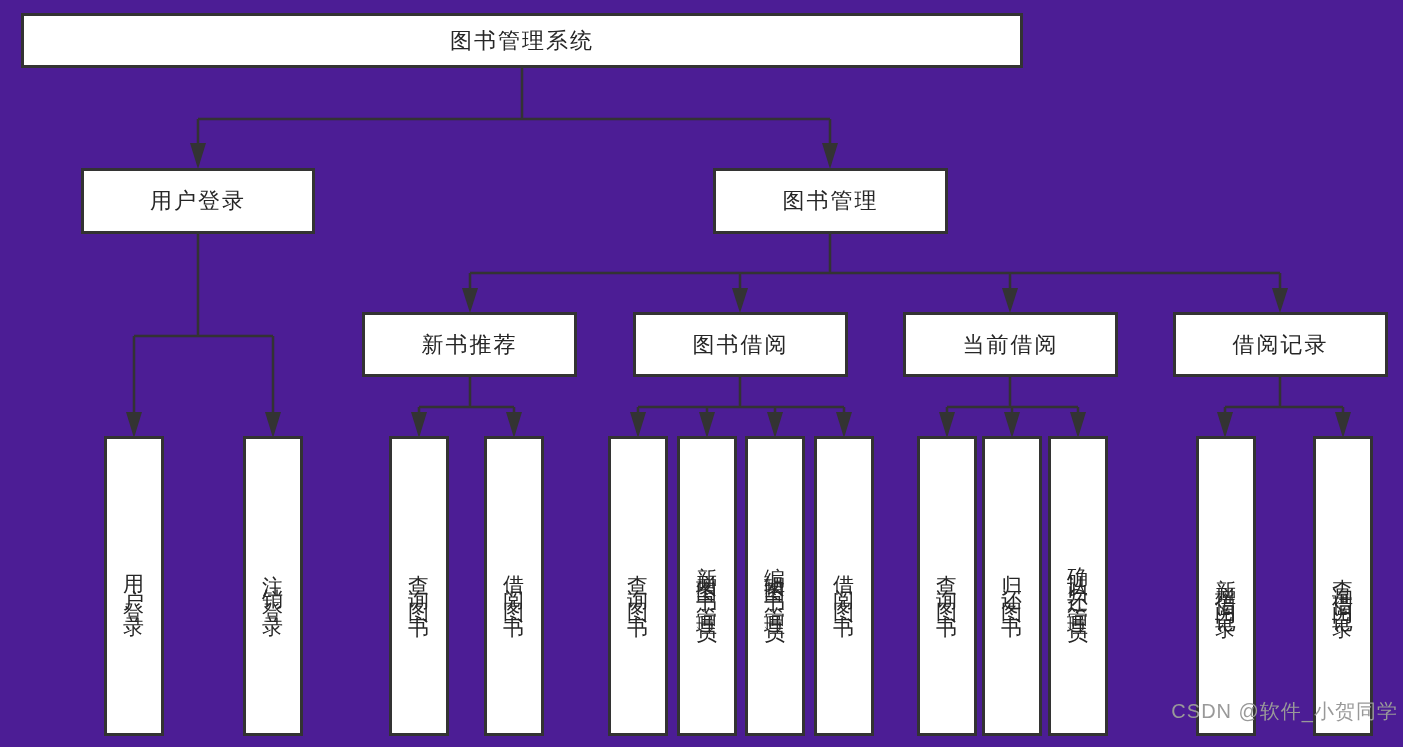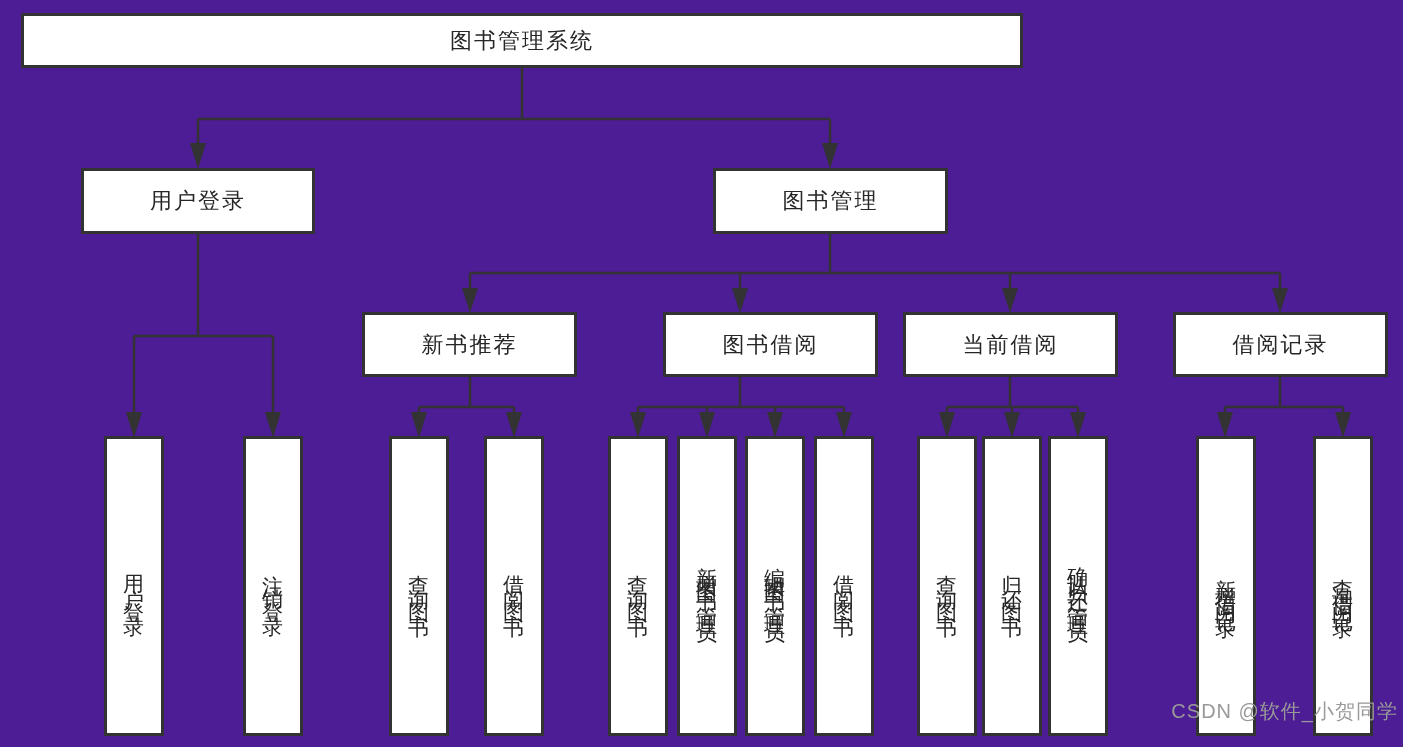--- a/index.html
+++ b/index.html
@@ -100,21 +100,21 @@
   <div class="node hbox l2a">
     <span>用户登录</span>
   </div>
   <div class="node hbox l2b">
     <span>图书管理</span>
   </div>
 
   <div class="node hbox l3" style="left:362px;">
     <span>新书推荐</span>
   </div>
-  <div class="node hbox l3" style="left:633px;margin-left:30px;">
+  <div class="node hbox l3" style="left:633px;">
     <span>图书借阅</span>
   </div>
   <div class="node hbox l3" style="left:903px;text-align:center;">
     <span>当前借阅</span>
   </div>
   <div class="node hbox l3" style="left:1173px;">
     <span>借阅记录</span>
   </div>
 
   <div class="node vbox l4" style="left:104px;">

